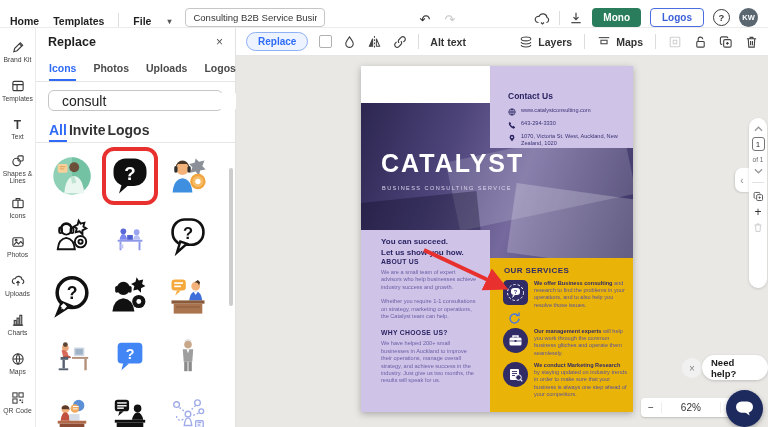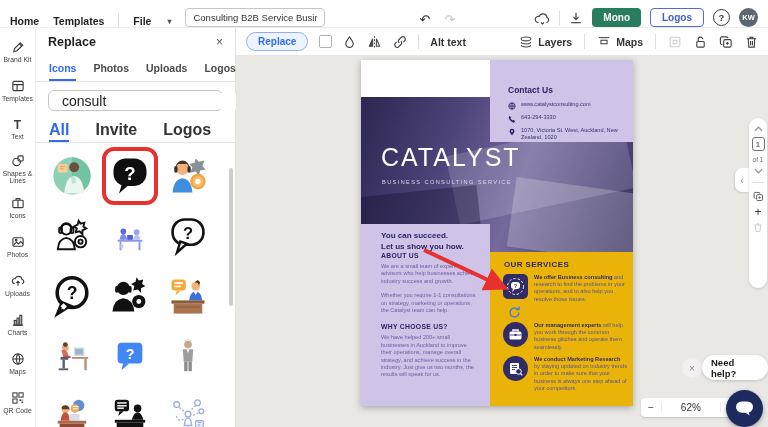--- a/index.html
+++ b/index.html
@@ -27,50 +27,50 @@
   .panel{width:200px;border-right:1px solid #e2e2e2;display:flex;flex-direction:column;position:relative;background:#fff}
   .panel-head{height:28px;display:flex;align-items:center;justify-content:space-between;padding:0 12px}
   .panel-title{font-size:12.5px;font-weight:bold;color:#1f1f1f}
   .panel-close{font-size:12px;color:#555;cursor:pointer}
   .ptabs{display:flex;gap:17px;padding:0 13px;height:26px;border-bottom:1px solid #e5e5e5;font-size:10.5px;color:#4a4a4a}
   .ptab{display:flex;align-items:center;cursor:pointer;border-bottom:2px solid transparent;font-weight:bold}
   .ptab.active{color:#2f6bf6;border-bottom-color:#2f6bf6}
   .search-row{margin:8px 12px;height:21px;border:1px solid #c6c6c6;border-radius:6px;display:flex;align-items:center;padding:0 7px;gap:6px}
   .search-row input{flex:1;border:none;outline:none;font-size:14px;color:#222;font-family:"Liberation Sans",sans-serif}
   .clear-btn{width:13px;height:13px;border-radius:50%;border:1px solid #b5b5b5;color:#999;font-size:8.5px;line-height:11px;text-align:center;cursor:pointer}
-  .ftabs{display:flex;gap:26px;padding:0 13px;height:24px;border-bottom:1px solid #e5e5e5;font-size:16px;color:#333}
+  .ftabs{display:flex;gap:2px;padding:0 13px;height:24px;border-bottom:1px solid #e5e5e5;font-size:14px;color:#333}
   .ftab{display:flex;align-items:center;cursor:pointer;border-bottom:2px solid transparent;font-weight:bold}
   .ftab.active{color:#2f6bf6;border-bottom-color:#2f6bf6}
   .icon-grid{flex:1;display:grid;grid-template-columns:repeat(3,56px);grid-auto-rows:58px;gap:2px;padding:4px 6px 0 8px;overflow:hidden}
   .cell{display:flex;align-items:center;justify-content:center;border-radius:10px;cursor:pointer}
   .cell svg{width:44px;height:44px}
   .cell.small svg{width:38px;height:38px}
   .cell.selected{border:4px solid #e8312e;border-radius:12px}
   .pscroll{position:absolute;right:2px;top:140px;width:4px;height:138px;background:#cdcdcd;border-radius:2px}
   .work{flex:1;display:flex;flex-direction:column}
   .toolbar{height:28px;border-bottom:1px solid #e6e6e6;display:flex;align-items:center;padding:0 10px;gap:11px;background:#fff}
   .btn-replace{border:1px solid #8fb0f5;background:#eef4ff;color:#2f6bf6;font-size:10px;font-weight:bold;padding:3px 11px;border-radius:10px;cursor:pointer}
   .swatch{width:13px;height:13px;border:1px solid #b0b0b0;border-radius:2px;background:#fff;cursor:pointer}
   .tool-ic{cursor:pointer;display:flex}
   .tb-div{width:1px;height:15px;background:#ddd}
   .tb-label{font-size:10.5px;font-weight:bold;color:#333;cursor:pointer}
   .toolbar-right{margin-left:auto;display:flex;align-items:center;gap:12px}
   .tb-group{display:flex;align-items:center;gap:5px;font-size:10.5px;font-weight:bold;color:#333;cursor:pointer}
   .canvas{flex:1;position:relative;background:#e9e8e5;overflow:hidden}
-  .flyer{position:absolute;left:125px;top:4px;width:272px;height:346px;background:#fff;box-shadow:0 2px 7px rgba(0,0,0,.28)}
+  .flyer{position:absolute;left:125px;top:10px;width:272px;height:346px;background:#fff;box-shadow:0 2px 7px rgba(0,0,0,.28)}
   .contact{position:absolute;left:129px;top:0;width:143px;height:82px;background:#cfc3e8;padding:25px 10px 0 18px;z-index:3}
   .contact h4{font-size:8.5px;color:#2b2462;margin-bottom:6px}
   .c-row{display:flex;gap:5px;margin-bottom:4.5px;align-items:flex-start}
   .c-row svg{width:8px;height:8px;flex:none;margin-top:.5px}
   .c-row span{font-size:5.6px;color:#3a3373;line-height:7px}
   .photo{position:absolute;left:0;top:37px;width:272px;height:155px;background:linear-gradient(110deg,#2c2650 0%,#4d447a 32%,#75699d 58%,#37305f 100%);overflow:hidden;z-index:1}
   .ph-a{position:absolute;left:90px;top:40px;width:180px;height:70px;background:rgba(235,232,244,.18);transform:rotate(-12deg)}
   .ph-b{position:absolute;left:150px;top:90px;width:150px;height:70px;background:rgba(255,255,255,.22);transform:rotate(8deg)}
   .ph-c{position:absolute;left:-20px;top:95px;width:140px;height:80px;background:rgba(15,12,40,.35);transform:rotate(-6deg)}
-  .catalyst{position:absolute;left:20px;top:46px;color:#fff;font-size:25px;font-weight:normal;letter-spacing:2px;z-index:2}
+  .catalyst{position:absolute;left:20px;top:46px;color:#fff;font-size:25px;font-weight:bold;letter-spacing:2px;z-index:2}
   .cat-sub{position:absolute;left:21px;top:82px;color:#ddd6ee;font-size:5.6px;letter-spacing:1.4px;z-index:2}
   .leftcol{position:absolute;left:0;top:164px;width:129px;height:182px;background:#cfc3e8;padding:7px 13px 0 20px;z-index:2}
   .tagline{font-size:8px;font-weight:bold;color:#2b2462;line-height:10.5px;}
   .fly-h{font-size:6.8px;font-weight:bold;color:#2b2462;letter-spacing:.3px;margin-bottom:4px}
   .fly-p{font-size:5.6px;color:#6b60a6;line-height:7.4px;margin-bottom:7px}
   .rightcol{position:absolute;left:129px;top:192px;width:143px;height:154px;background:#eab308;z-index:2}
   .serv-h{position:absolute;left:14px;top:8px;font-size:8px;font-weight:bold;color:#312b66;letter-spacing:.4px}
   .srow{position:absolute;left:13px;width:124px;display:flex;gap:6px;align-items:flex-start}
   .srow .sic{flex:none;width:25px;height:25px}
   .srow p{font-size:5.6px;color:#5b539b;line-height:7.2px}

